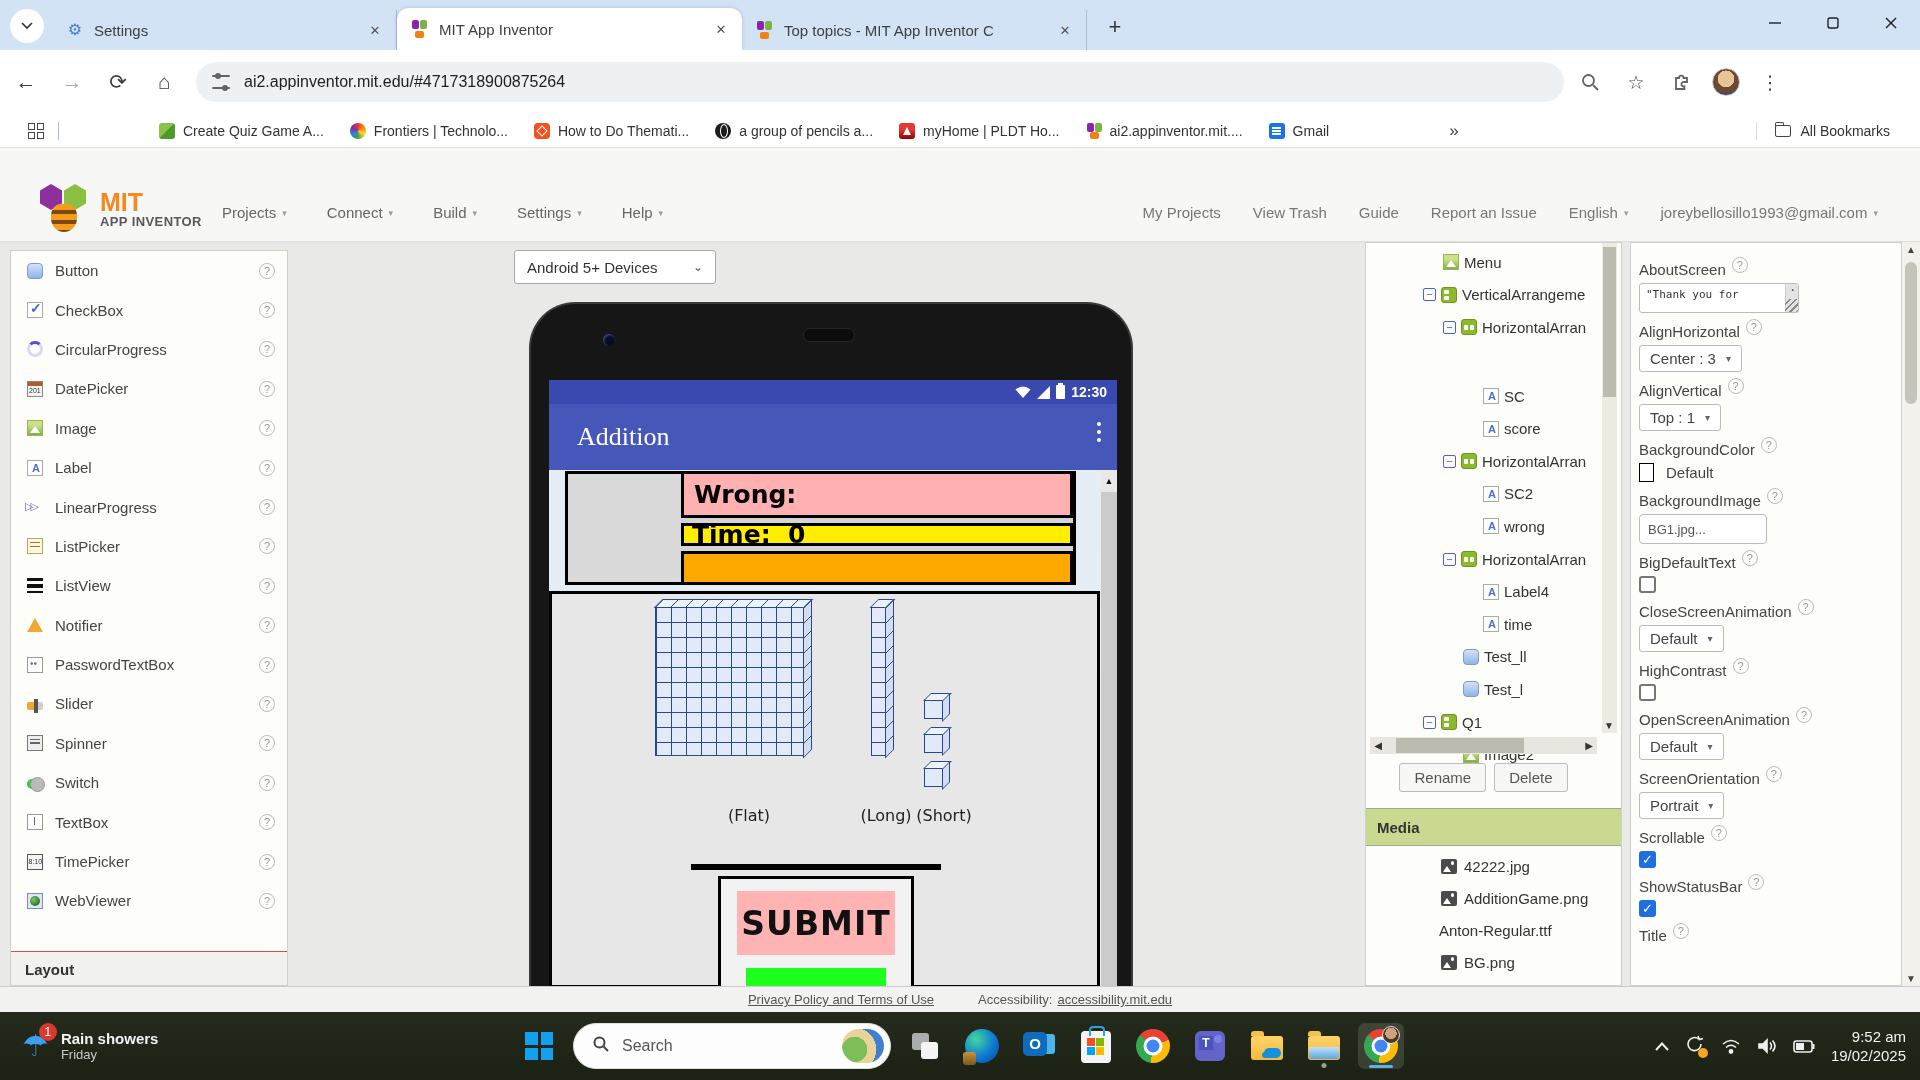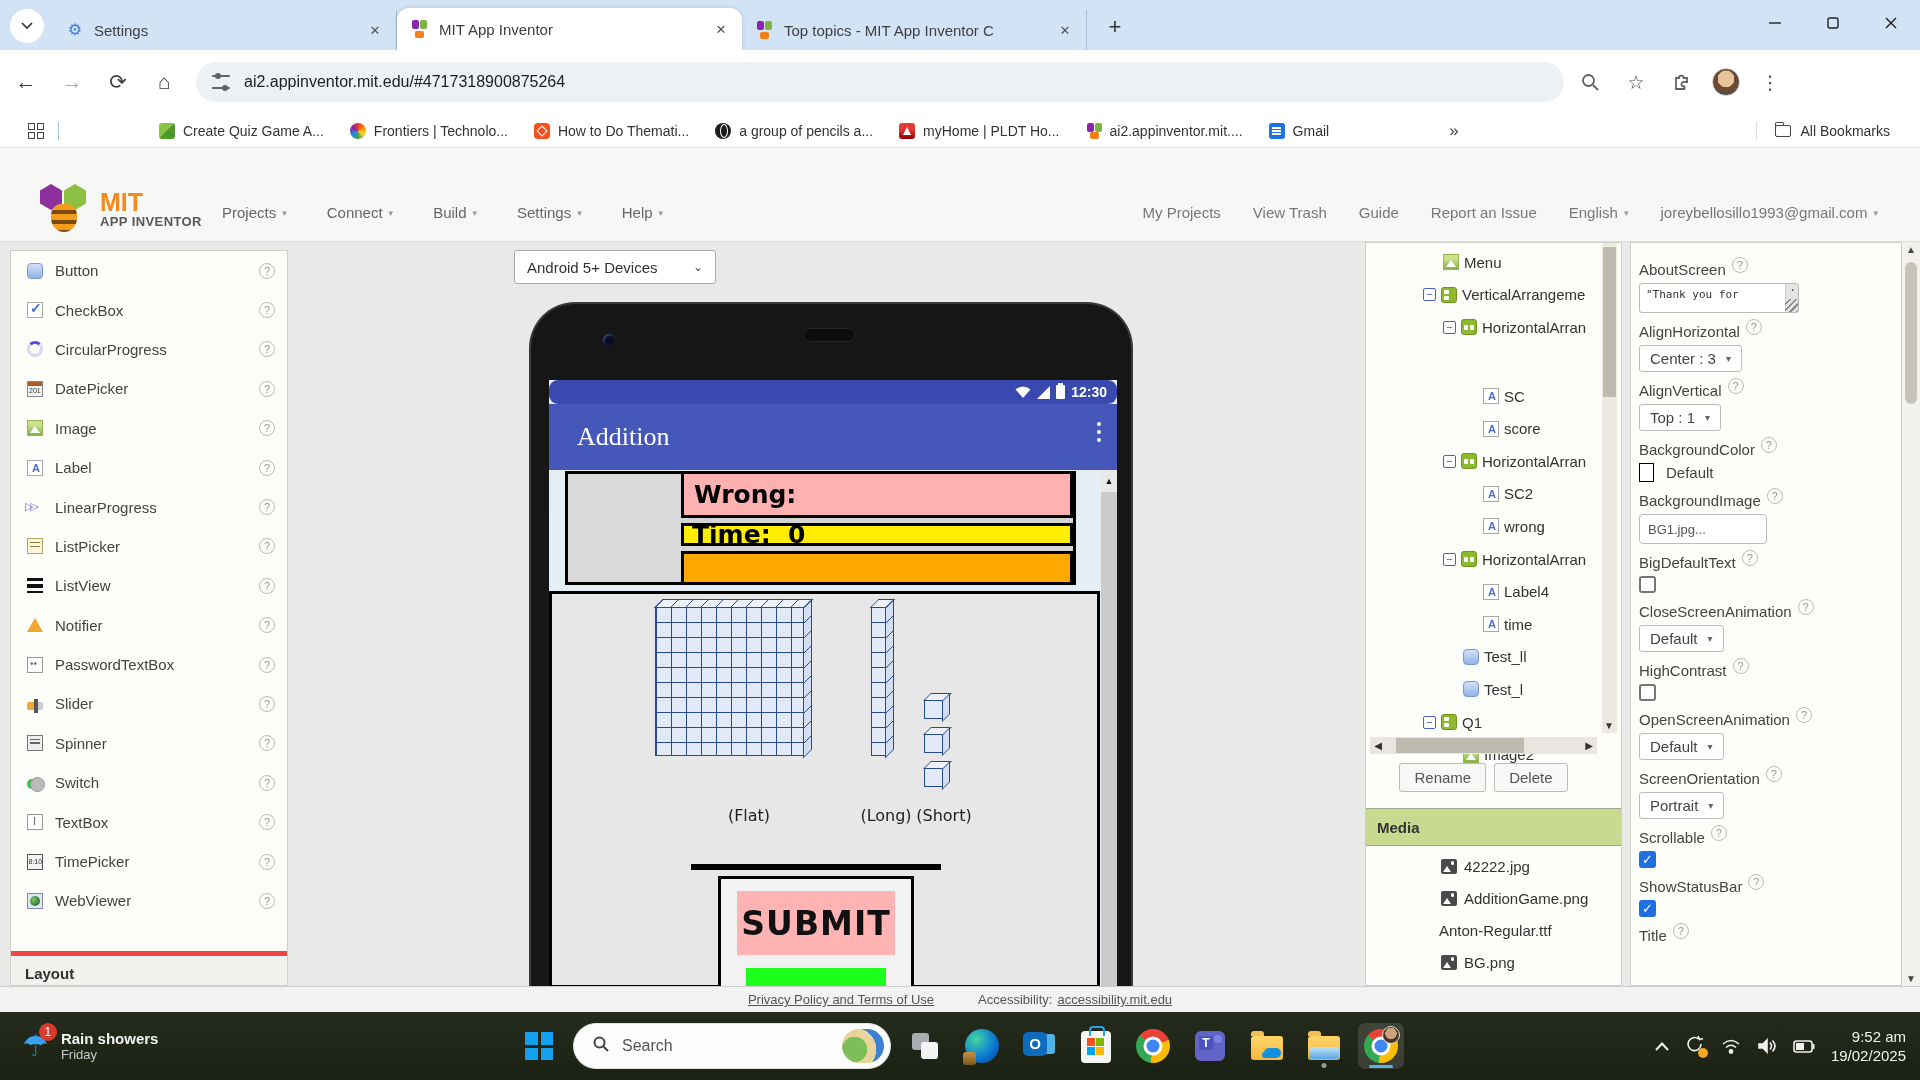--- a/index.html
+++ b/index.html
@@ -76,21 +76,21 @@
   .caret { font-size:9px; color:#999; }
   .appbar-right { position:absolute; right:42px; top:56px; display:flex; gap:32px; font-size:15px; color:#777; align-items:center; }
   
   .workspace { position:absolute; left:0; top:94px; width:1920px; height:744px; background:#e9e9e7; }
   .panel { background:#fdfdfa; border:1px solid #d0d0cb; }
   
   .palette-panel { position:absolute; left:10px; top:8px; width:278px; height:736px; overflow:hidden; }
   .pal-row { display:flex; align-items:center; height:39.4px; padding:0 12px 0 16px; gap:12px; font-size:15px; color:#444; }
   .pal-icon { width:16px; height:16px; flex:0 0 16px; position:relative; }
   .help { margin-left:auto; width:16px; height:16px; flex:0 0 16px; border:1px solid #bbb; border-radius:50%; color:#999; font-size:11px; line-height:14px; text-align:center; }
-  .pal-layout-header { position:absolute; left:0; right:0; top:700px; height:36px; line-height:36px; padding-left:14px; font-weight:bold; font-size:15px; color:#333; background:#f1f1ee; border-top:5px solid #ef4444; }
+  .pal-layout-header { position:absolute; left:0; right:0; top:700px; height:36px; line-height:36px; padding-left:14px; font-weight:bold; font-size:15px; color:#333; background:#f1f1ee; border-top:1px solid #ef4444; }
   
   .pi-button { background:linear-gradient(#d5e2f6,#8fb4e8); border:1px solid #7a9cc9; border-radius:4px; }
   .pi-checkbox { border:1px solid #aaa; background:#fff; }
   .pi-checkbox::after { content:"✓"; position:absolute; left:2px; top:-3px; color:#3f6fd4; font-weight:bold; font-size:14px; }
   .pi-circularprogress { border:3px solid #ddd8f2; border-top-color:#5c4bd3; border-radius:50%; }
   .pi-datepicker { background:#f4f4f4; border:1px solid #888; }
   .pi-datepicker::before { content:""; position:absolute; top:0; left:0; right:0; height:4px; background:#b05c28; }
   .pi-datepicker::after { content:"201"; position:absolute; left:1px; top:5px; font-size:7px; color:#333; }
   .pi-image, .ti-image { background:linear-gradient(180deg,#cde08a 30%,#7cb342); border:1px solid #98b558; }
   .pi-image::after, .ti-image::after { content:""; position:absolute; bottom:2px; left:2px; border-left:5px solid transparent; border-right:5px solid transparent; border-bottom:7px solid #fff; }
@@ -115,21 +115,21 @@
   .pi-timepicker::after { content:"8:10"; position:absolute; left:0.5px; top:3px; font-size:7px; color:#333; }
   .pi-webviewer { background:#dce9f5; border:1px solid #88a; }
   .pi-webviewer::after { content:""; position:absolute; left:2px; top:2px; width:10px; height:10px; border-radius:50%; background:radial-gradient(circle at 35% 35%, #7ec36a, #2e7d32 70%, #1b5e20); }
   
   .device-select { position:absolute; left:514px; top:8px; width:202px; height:34px; background:#fff; border:1px solid #aaa; border-radius:3px; display:flex; align-items:center; padding:0 12px; font-size:15px; color:#333; }
   .device-select .caret { margin-left:auto; font-size:12px; color:#555; }
   .phone { position:absolute; left:529px; top:60px; width:604px; height:684px; background:#161616; border:2px solid #3a3a3a; border-bottom:none; border-radius:46px 46px 0 0; }
   .phone-camera { position:absolute; left:72px; top:30px; width:12px; height:12px; border-radius:50%; background:#0b0b25; box-shadow:inset 1px 1px 2px #3a5a90; }
   .phone-speaker { position:absolute; left:272px; top:24px; width:52px; height:14px; border-radius:8px; background:#0c0c0c; border:1px solid #262626; }
   .phone-screen { position:absolute; left:18px; top:76px; width:568px; height:608px; background:linear-gradient(#e3ecf4,#ecf2f7); overflow:hidden; }
-  .statusbar { height:24px; background:#3a49b0; display:flex; align-items:center; justify-content:flex-end; gap:6px; padding-right:10px;border-radius:9px; }
+  .statusbar { height:24px; background:#3a49b0; display:flex; align-items:center; justify-content:flex-end; gap:6px; padding-right:10px; }
   .statusbar .sbtime { color:#fff; font-size:14px; font-weight:bold; }
   .sb-signal { width:0; height:0; border-left:13px solid transparent; border-bottom:13px solid #fff; }
   .sb-batt { width:9px; height:14px; background:#fff; border-radius:1px; position:relative; }
   .sb-batt::before { content:""; position:absolute; top:-2px; left:2px; width:5px; height:2px; background:#fff; }
   .titlebar { height:66px; background:#4557b8; display:flex; align-items:center; position:relative; }
   .apptitle { color:#fff; font-size:26px; padding-left:28px;font-family:Liberation Serif, serif; }
   .kebab { position:absolute; right:16px; top:18px; display:flex; flex-direction:column; gap:4px; }
   .kebab i { width:4px; height:4px; border-radius:50%; background:#fff; }
   .phone-content { position:relative; height:518px; }
   .scoreboard { position:absolute; left:16px; top:1px; width:511px; height:114px; border:3px solid #000; background:#d5d5d5; display:flex; }

